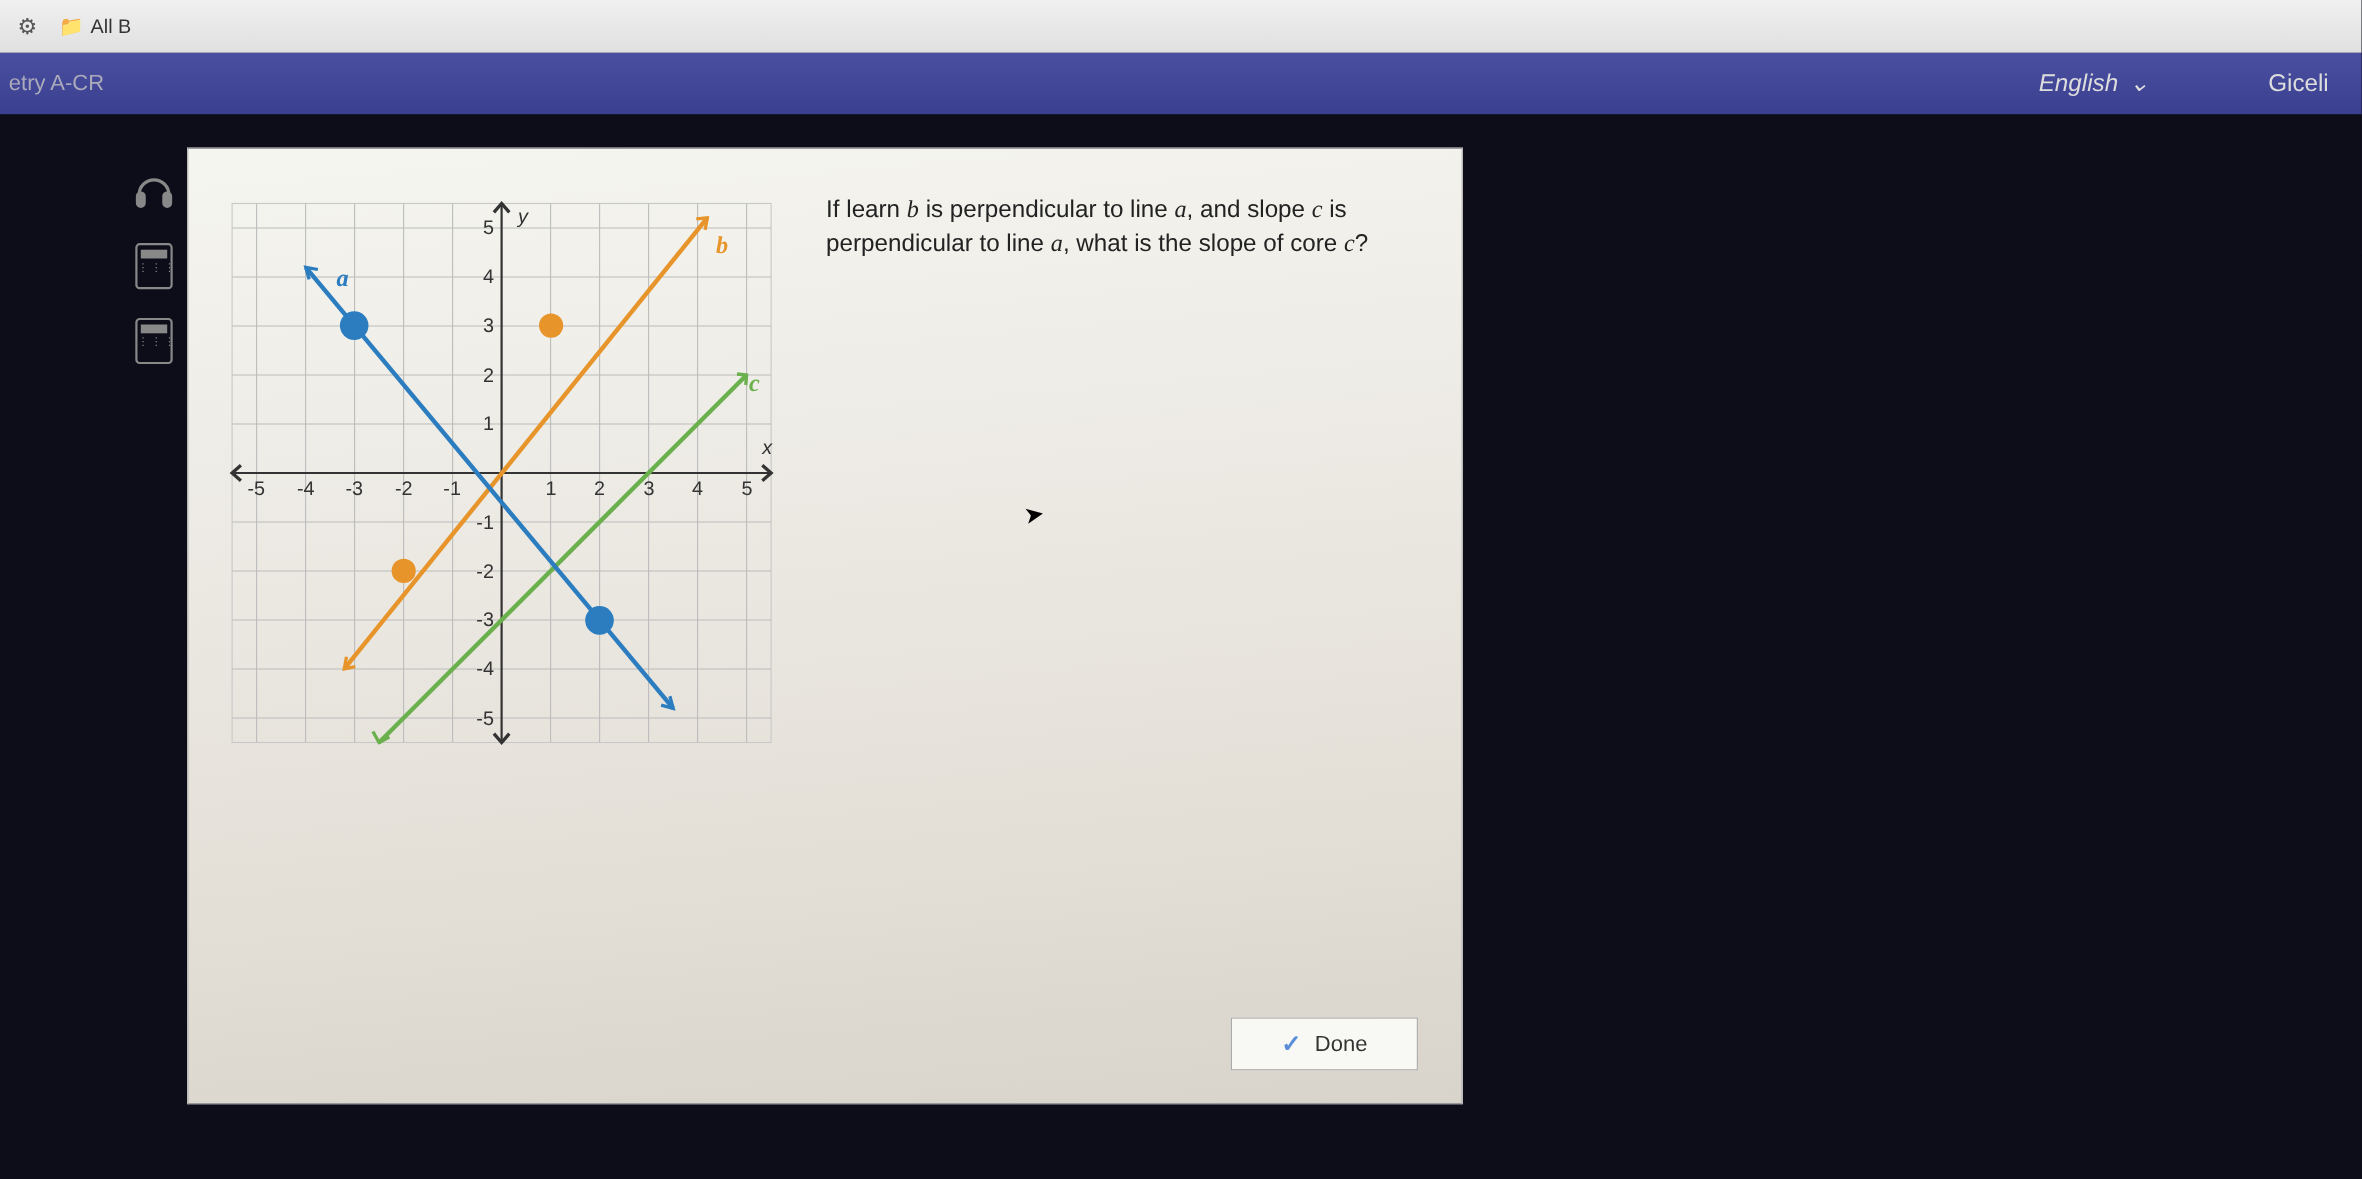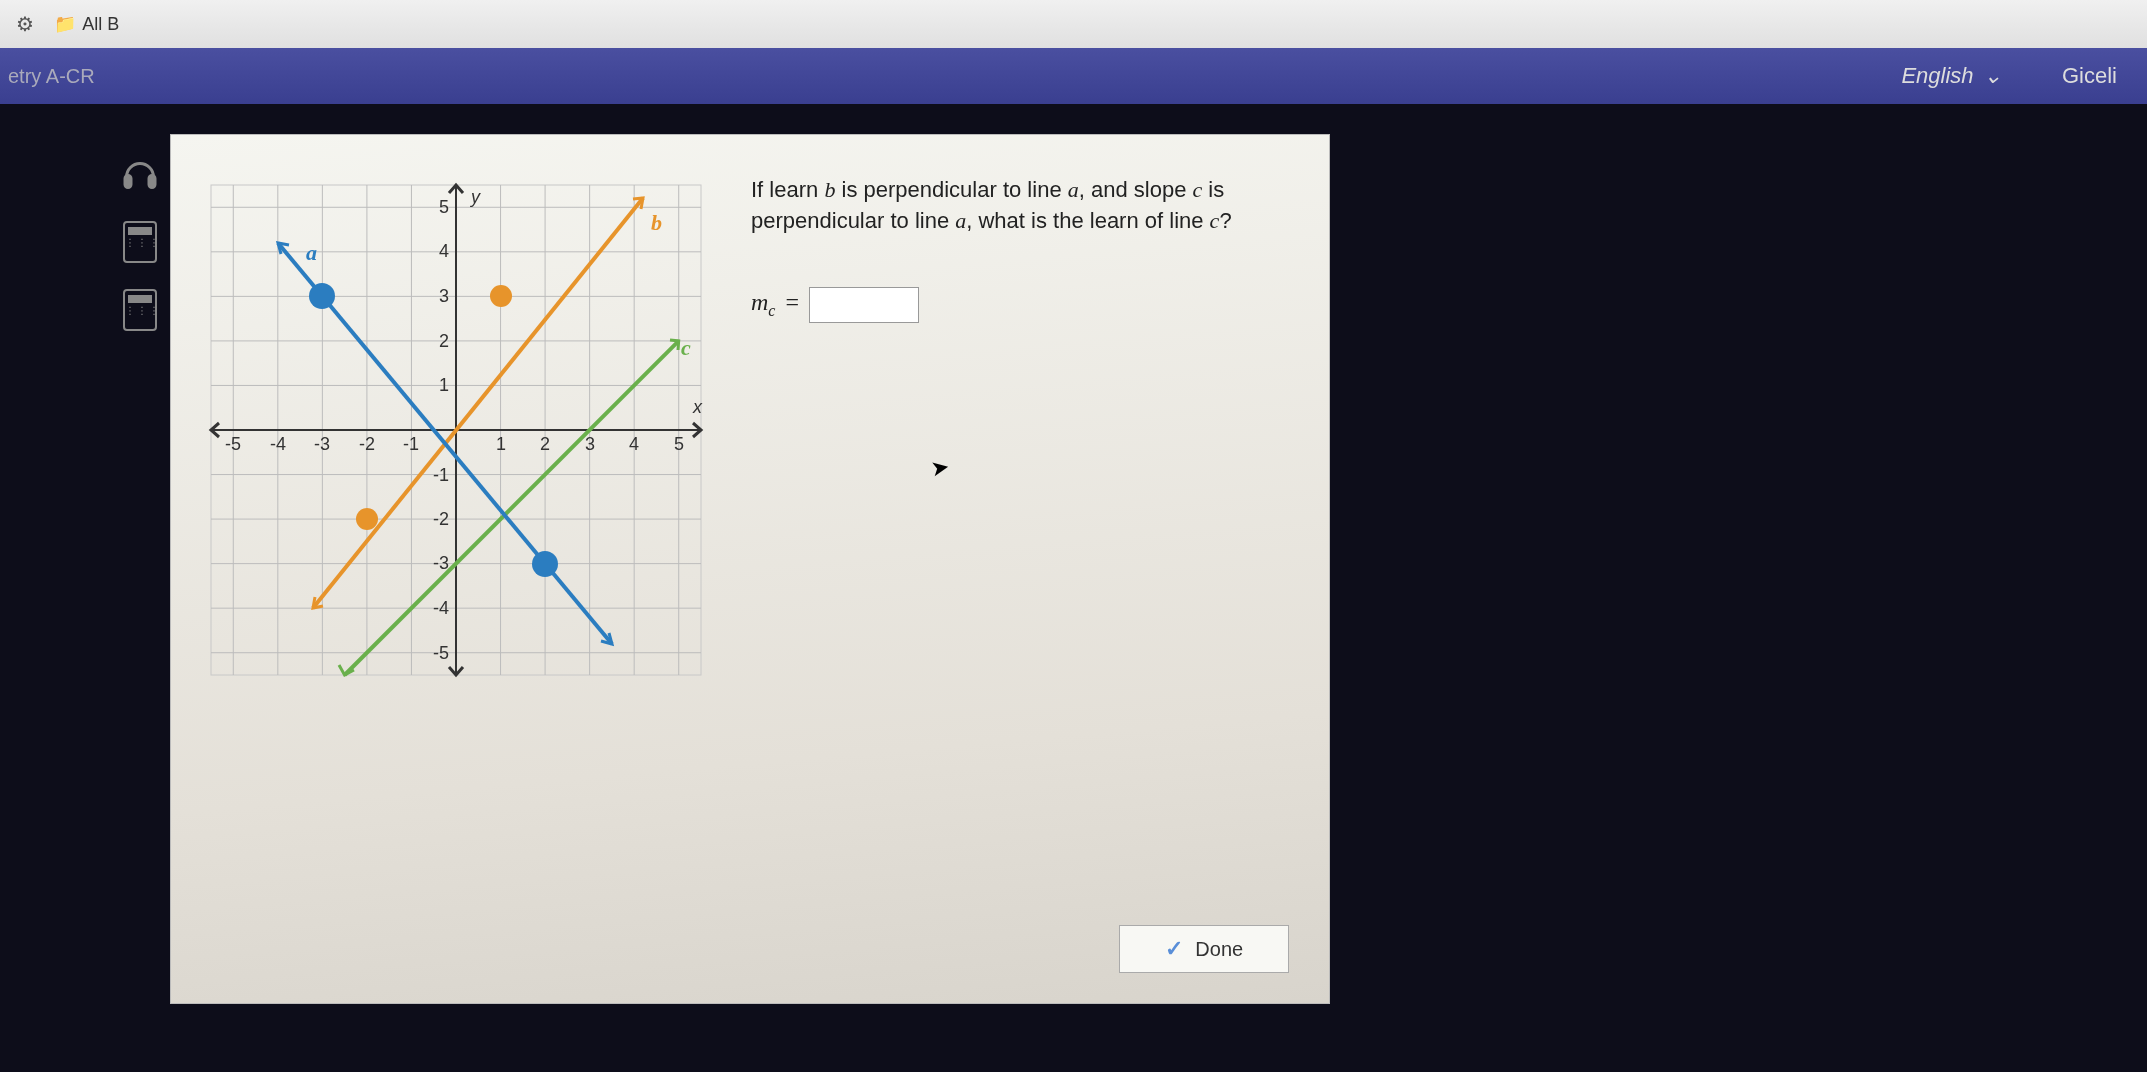--- a/index.html
+++ b/index.html
@@ -21,20 +21,21 @@
 
   .app-header {
     height: 56px;
     background: linear-gradient(#4a4fa0, #3a3f90);
     display: flex;
     align-items: center;
     justify-content: flex-end;
     padding: 0 30px;
     color: #ddd;
     font-size: 22px;
+    gap: 48px;
   }
   .app-header .course { position: absolute; left: 0; font-size: 20px; color: #aab; padding-left: 8px; }
   .lang-select { display: flex; align-items: center; gap: 10px; margin-right: 60px; font-style: italic; }
   .user-name { }
 
   .stage {
     position: absolute;
     top: 104px;
     left: 0;
     right: 0;
@@ -294,30 +295,23 @@
         <circle class="pt-a" cx="344" cy="389" r="13"></circle>
 
         <text class="line-label" fill="#2b7dc0" x="105" y="85">a</text>
         <text class="line-label" fill="#e7942b" x="450" y="55">b</text>
         <text class="line-label" fill="#6ab04c" x="480" y="180">c</text>
       </svg>
     </div>
 
     <div class="question-area">
       <p class="question-text">
-        <span>If learn </span><span class="mathvar">b</span><span> is perpendicular to line </span><span class="mathvar">a</span><span>, and slope </span><span class="mathvar">c</span><span> is perpendicular to line </span><span class="mathvar">a</span><span>, what is the learn of line </span><span class="mathvar">c</span><span>?</span>
+        <span>If learn </span><span class="mathvar">b</span><span> is perpendicular to line </span><span class="mathvar">a</span><span>, and slope </span><span class="mathvar">c</span><span> is perpendicular to line </span><span class="mathvar">a</span><span>, what is the slope of core </span><span class="mathvar">c</span><span>?</span>
       </p>
 
-      <div class="answer-row">
-        <span>
-          <span style="font-style:italic">m</span><span class="sub">c</span>
-          <span style="margin-left:4px">=</span>
-        </span>
-        <input class="answer-input" type="text" value="" style="">
-      </div>
 
       <div class="cursor">➤</div>
     </div>
 
     <div class="done-btn">
       <span class="done-check">✓</span>
       <span>Done</span>
     </div>
 
   </div>

